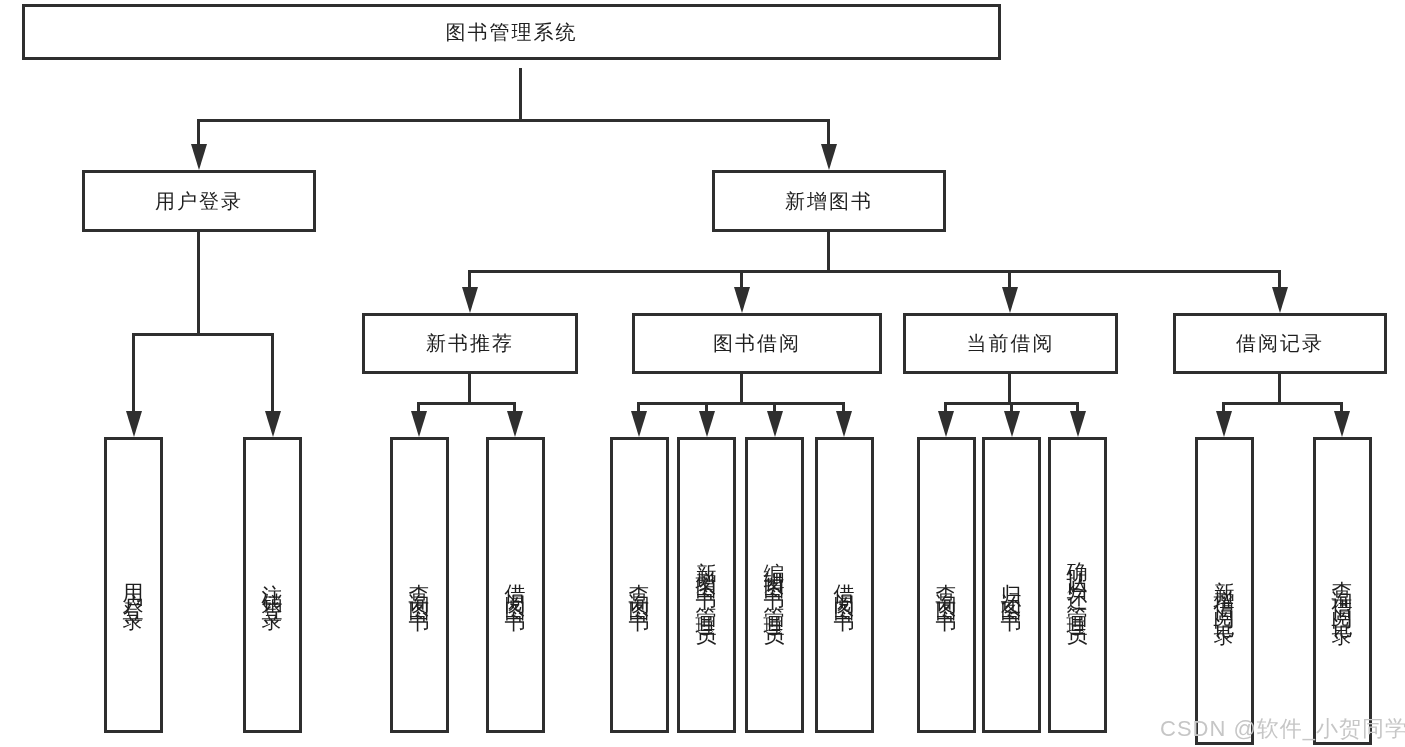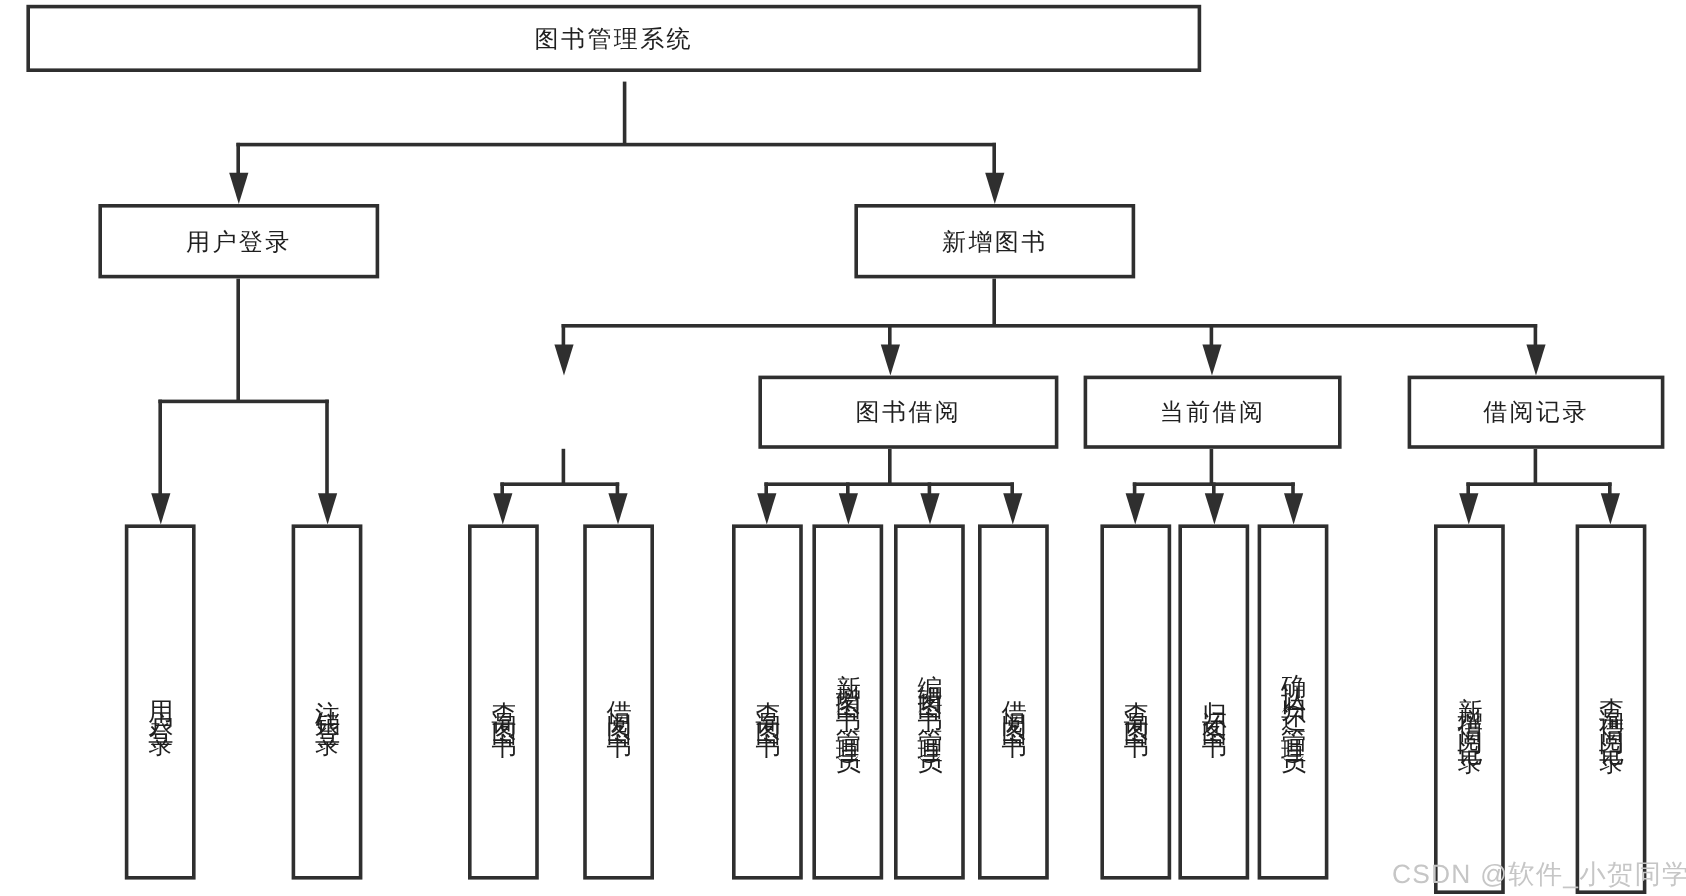--- a/index.html
+++ b/index.html
@@ -42,20 +42,23 @@
     <span>图书管理系统</span>
   </div>
 
   <div class="box hbox" style="left:82px;top:170px;width:234px;height:62px">
     <span>用户登录</span>
   </div>
   <div class="box hbox" style="left:712px;top:170px;width:234px;height:62px">
     <span>新增图书</span>
   </div>
 
+  <div class="box hbox" style="left:362px;top:313px;width:216px;height:61px">
+    <span>新书推荐</span>
+  </div>
   <div class="box hbox" style="left:632px;top:313px;width:250px;height:61px">
     <span>图书借阅</span>
   </div>
   <div class="box hbox" style="left:903px;top:313px;width:215px;height:61px">
     <span>当前借阅</span>
   </div>
   <div class="box hbox" style="left:1173px;top:313px;width:214px;height:61px">
     <span>借阅记录</span>
   </div>
 

